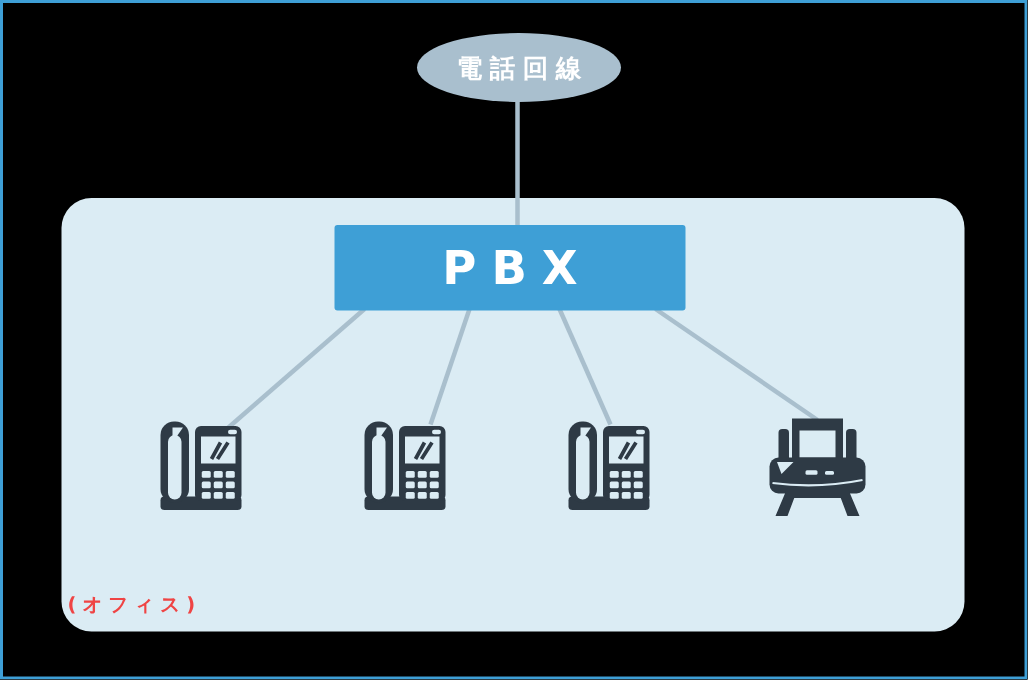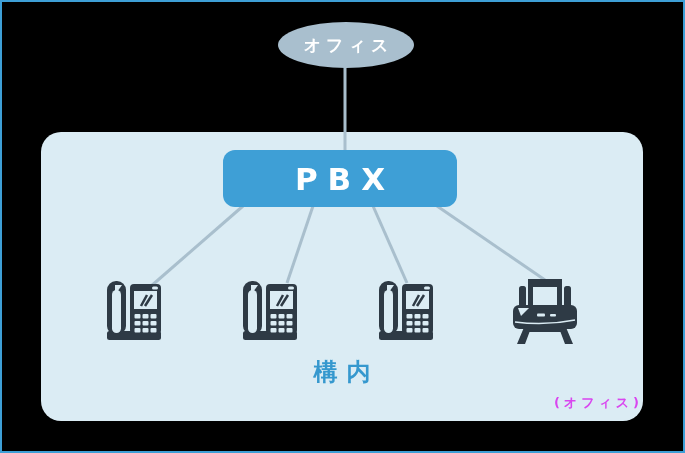--- a/index.html
+++ b/index.html
@@ -40,40 +40,40 @@
     display:flex;align-items:center;justify-content:center;
     z-index:10;
   }
   .node-ellipse span{
     color:#fff;font-size:17px;font-weight:bold;
     letter-spacing:5px;padding-left:5px;white-space:nowrap;
   }
   .pbx-node{
     position:absolute;left:223px;top:150px;
     width:234px;height:57px;
-    background:#3E9FD6;border-radius:12px;
+    background:#3E9FD6;border-radius:2px;
     display:flex;align-items:center;justify-content:center;
     z-index:10;
   }
   .pbx-node span{
     color:#fff;font-size:31px;font-weight:bold;
     letter-spacing:10px;padding-left:10px;white-space:nowrap;
   }
   .device{
     position:absolute;z-index:10;line-height:0;
   }
   .area-title{
     position:absolute;left:41px;top:356px;width:602px;
     text-align:center;color:#3598CE;
     font-size:24px;font-weight:bold;letter-spacing:9px;text-indent:9px;
     z-index:10;
   }
   .area-subtitle{
     position:absolute;left:41px;top:394px;width:602px;
-    text-align:right;color:#d946ef;
+    text-align:left;color:#ef4444;
     font-size:13px;font-weight:600;letter-spacing:4px;text-indent:4px;
     z-index:10;
   }
 </style>
 </head>
 <body>
 
 <div class="canvas">
 
   <div class="office-area"></div>
@@ -83,21 +83,21 @@
       <line x1="345" y1="66" x2="345" y2="151"></line>
       <line x1="243" y1="206" x2="150" y2="287"></line>
       <line x1="313" y1="206" x2="287" y2="283"></line>
       <line x1="373" y1="206" x2="407" y2="283"></line>
       <line x1="437" y1="206" x2="545" y2="280"></line>
     </g>
   </svg>
 
 
   <div class="node-ellipse">
-    <span>オフィス</span>
+    <span>電話回線</span>
   </div>
 
   <div class="pbx-node">
     <span>PBX</span>
   </div>
 
   <svg width="0" height="0" style="position:absolute" aria-hidden="true">
     <defs>
       <g id="icon-phone">
 
@@ -159,17 +159,16 @@
     <svg width="60" height="66" viewBox="0 0 60 66">
         <use href="#icon-phone"></use>
       </svg>
   </span>
   <span class="device" style="left:512px;top:277px">
     <svg width="66" height="68" viewBox="0 0 66 68">
         <use href="#icon-printer"></use>
       </svg>
   </span>
 
-  <div class="area-title">構内</div>
   <div class="area-subtitle">(オフィス)</div>
 
   <div class="frame"></div>
 </div>
 
 </body></html>

